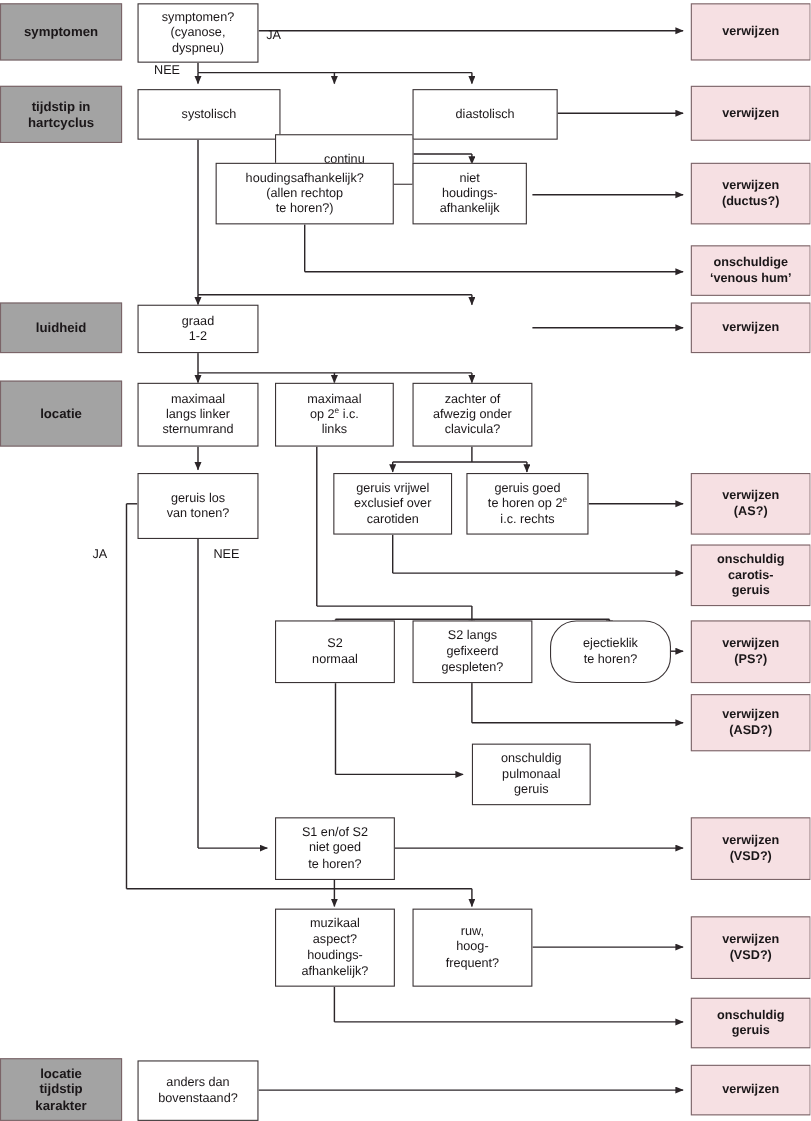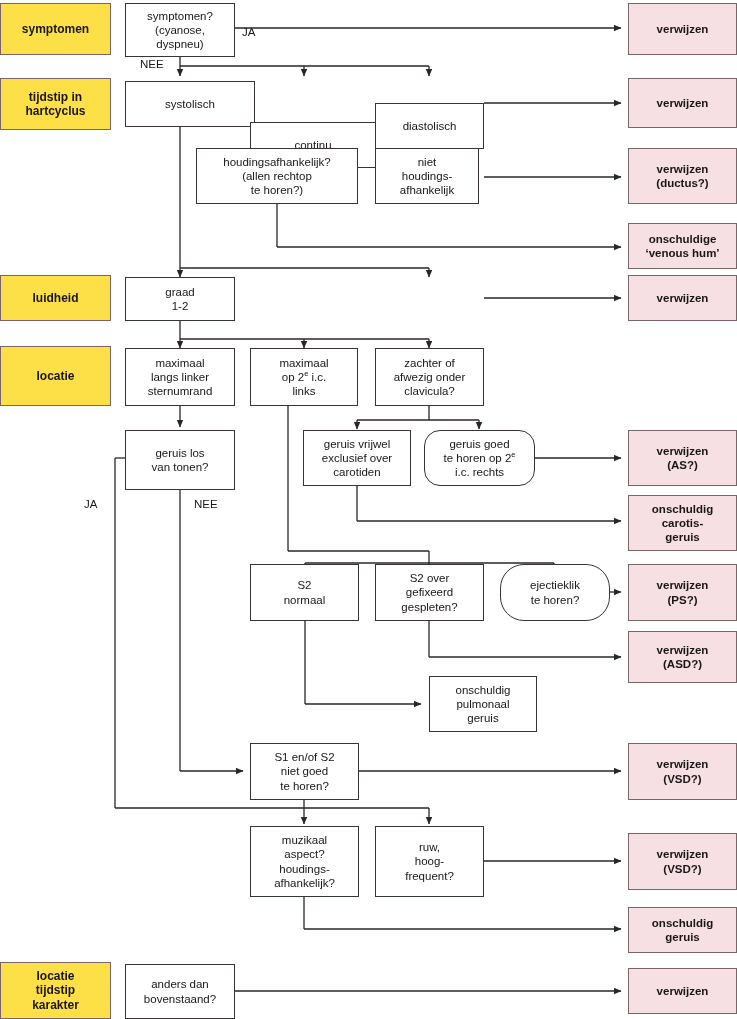--- a/index.html
+++ b/index.html
@@ -5,21 +5,21 @@
 <style>
   html,body{margin:0;padding:0;background:#ffffff;}
   body{font-family:"Liberation Sans","DejaVu Sans",sans-serif;}
   #chart{position:relative;width:737px;height:1019px;background:#fff;overflow:hidden;}
   svg#wires{position:absolute;left:0;top:0;width:737px;height:1019px;pointer-events:none;}
 
   .node{position:absolute;box-sizing:border-box;border:1px solid #3a3335;background:#ffffff;
         display:flex;align-items:center;justify-content:center;text-align:center;
         font-size:11.5px;line-height:14.2px;color:#1a1618;padding:2px 3px;z-index:2;}
   .node.pink{background:#f6e0e3;border:1px solid #7b6468;font-weight:bold;}
-  .node.stage{background:#fde047;border:1px solid #7b6468;font-weight:bold;font-size:12px;}
+  .node.stage{background:#a3a3a3;border:1px solid #7b6468;font-weight:bold;font-size:12px;}
   .node span{display:block;}
   .edgelabel{position:absolute;font-size:11.5px;color:#1a1618;z-index:3;white-space:nowrap;}
   sup{font-size:7.5px;vertical-align:super;line-height:0;}
 </style>
 </head>
 <body>
 
 <div id="chart">
 
   <svg id="wires" viewBox="0 0 737 1019">
@@ -149,21 +149,21 @@
   </div>
 
   <div class="node" style="left:125px;top:81px;width:130px;height:46px;">
     <span>systolisch</span>
   </div>
 
   <div class="node" style="left:250px;top:87px;width:126px;height:46px;margin-top:35px;">
     <span>continu</span>
   </div>
 
-  <div class="node" style="left:375px;top:81px;width:109px;height:46px;margin-top:22px;">
+  <div class="node" style="left:375px;top:81px;width:132px;height:46px;">
     <span>diastolisch</span>
   </div>
 
   <div class="node" style="left:196px;top:148px;width:162px;height:56px;">
     <div>
       <span>houdingsafhankelijk?</span>
       <span>(allen rechtop</span>
       <span>te horen?)</span>
     </div>
   </div>
@@ -216,38 +216,38 @@
   </div>
 
   <div class="node" style="left:303px;top:430px;width:108px;height:56px;">
     <div>
       <span>geruis vrijwel</span>
       <span>exclusief over</span>
       <span>carotiden</span>
     </div>
   </div>
 
-  <div class="node" style="left:424px;top:430px;width:111px;height:56px;border-radius:16px;">
+  <div class="node" style="left:424px;top:430px;width:111px;height:56px;">
     <div>
       <span>geruis goed</span>
       <span>te horen op 2<sup>e</sup></span>
       <span>i.c. rechts</span>
     </div>
   </div>
 
   <div class="node" style="left:250px;top:564px;width:109px;height:57px;align-items:center;">
     <div>
       <span>S2</span>
       <span>normaal</span>
     </div>
   </div>
 
   <div class="node" style="left:375px;top:564px;width:109px;height:57px;">
     <div>
-      <span>S2 over</span>
+      <span>S2 langs</span>
       <span>gefixeerd</span>
       <span>gespleten?</span>
     </div>
   </div>
 
   <div class="node" style="left:500px;top:564px;width:110px;height:57px;border-radius:24px;">
     <div>
       <span>ejectieklik</span>
       <span>te horen?</span>
     </div>

